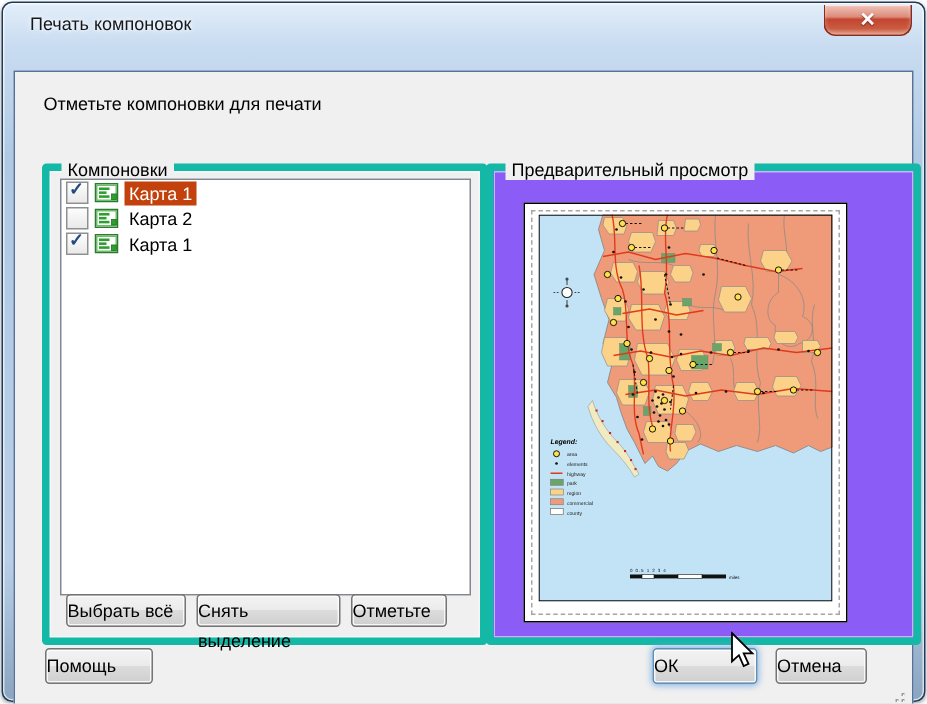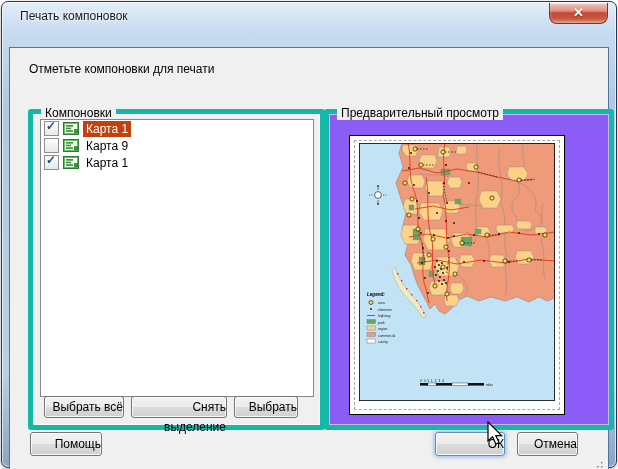--- a/index.html
+++ b/index.html
@@ -25,21 +25,21 @@
   .gb2{left:314px;top:61px;width:280px;height:311px;background:#8b5cf6;}
   .listbox{position:absolute;left:7px;top:5px;width:272px;height:276px;background:#fff;border:1px solid #828790;}
   .lrow{display:flex;align-items:center;height:17px;padding-left:3px;gap:4px;}
   .cb{width:13px;height:13px;border:1px solid #8E8F8F;background:linear-gradient(180deg,#FDFDFD,#E9E9E9);
       position:relative;flex:0 0 auto;}
   .cb .tick{position:absolute;left:1px;top:-3px;font-size:12px;font-weight:bold;color:#264A7E;}
   .licon{width:16px;height:13px;flex:0 0 auto;display:block;}
   .lbl{padding:1px 3px;white-space:nowrap;}
   .lbl.sel{background:#c2410c;color:#fff;}
   .gb-btns{position:absolute;left:11px;bottom:7px;display:flex;gap:7px;}
-  .btn{height:22px;border:1px solid #757575;border-radius:3px;color:#000;text-align:right;
+  .btn{height:22px;border:1px solid #757575;border-radius:3px;color:#000;text-align:left;
     font-family:"Liberation Sans",sans-serif;font-size:12px;line-height:20px;
     background:linear-gradient(180deg,#F3F3F3 0%,#EBEBEB 49%,#DCDCDC 50%,#CFCFCF 100%);
     box-shadow:inset 0 0 0 1px rgba(255,255,255,.8);cursor:default;padding:0;}
   .b-selectall{width:80px;} .b-deselect{width:96px;} .b-invert{width:64px;}
   .footer-btn{position:absolute;height:24px;line-height:22px;}
   .b-help{left:20px;top:384px;width:72px;}
   .b-ok{left:425px;top:384px;width:70px;border-color:#5E8FB8;
         box-shadow:inset 0 0 0 1px rgba(255,255,255,.8),0 0 4px 1px rgba(110,170,225,.75);}
   .b-cancel{left:507px;top:384px;width:61px;}
   .page{position:absolute;left:20px;top:21px;width:214px;height:278px;background:#fff;border:1px solid #000;}
@@ -84,21 +84,21 @@
         <div class="lrow">
           <span class="cb"></span>
           <svg class="licon" viewBox="0 0 16 13">
             <rect x="0.5" y="0.5" width="15" height="12" fill="#fff" stroke="#2E7A2E"></rect>
             <rect x="1.5" y="1.5" width="13" height="10" fill="none" stroke="#6CBE6C" stroke-width="1"></rect>
             <rect x="3" y="3" width="7" height="1.7" fill="#2E9E2E"></rect>
             <rect x="3" y="5.6" width="5" height="1.7" fill="#2E9E2E"></rect>
             <rect x="3" y="8.2" width="7" height="1.7" fill="#2E9E2E"></rect>
             <rect x="11.3" y="7.3" width="3.2" height="3.7" fill="#2E9E2E" stroke="#1D6B1D" stroke-width="0.5"></rect>
           </svg>
-          <span class="lbl">Карта 9</span>
+          <span class="lbl">Карта 2</span>
         </div>
 
         <div class="lrow">
           <span class="cb">
               <span class="tick">✓</span>
             </span>
           <svg class="licon" viewBox="0 0 16 13">
             <rect x="0.5" y="0.5" width="15" height="12" fill="#fff" stroke="#2E7A2E"></rect>
             <rect x="1.5" y="1.5" width="13" height="10" fill="none" stroke="#6CBE6C" stroke-width="1"></rect>
             <rect x="3" y="3" width="7" height="1.7" fill="#2E9E2E"></rect>
@@ -106,21 +106,21 @@
             <rect x="3" y="8.2" width="7" height="1.7" fill="#2E9E2E"></rect>
             <rect x="11.3" y="7.3" width="3.2" height="3.7" fill="#2E9E2E" stroke="#1D6B1D" stroke-width="0.5"></rect>
           </svg>
           <span class="lbl">Карта 1</span>
         </div>
       </div>
 
       <div class="gb-btns">
         <button class="btn b-selectall">Выбрать всё</button>
         <button class="btn b-deselect">Снять выделение</button>
-        <button class="btn b-invert">Выбрать</button>
+        <button class="btn b-invert">Отметьте</button>
       </div>
     </div>
 
     <div class="gb gb2">
       <span class="gb-label">Предварительный просмотр</span>
       <div class="page">
         <div class="page-margin"></div>
         <div class="map">
           <svg width="196" height="258" viewBox="0 0 196 258">
             <rect x="0" y="0" width="196" height="258" fill="#C2E2F5"></rect>

